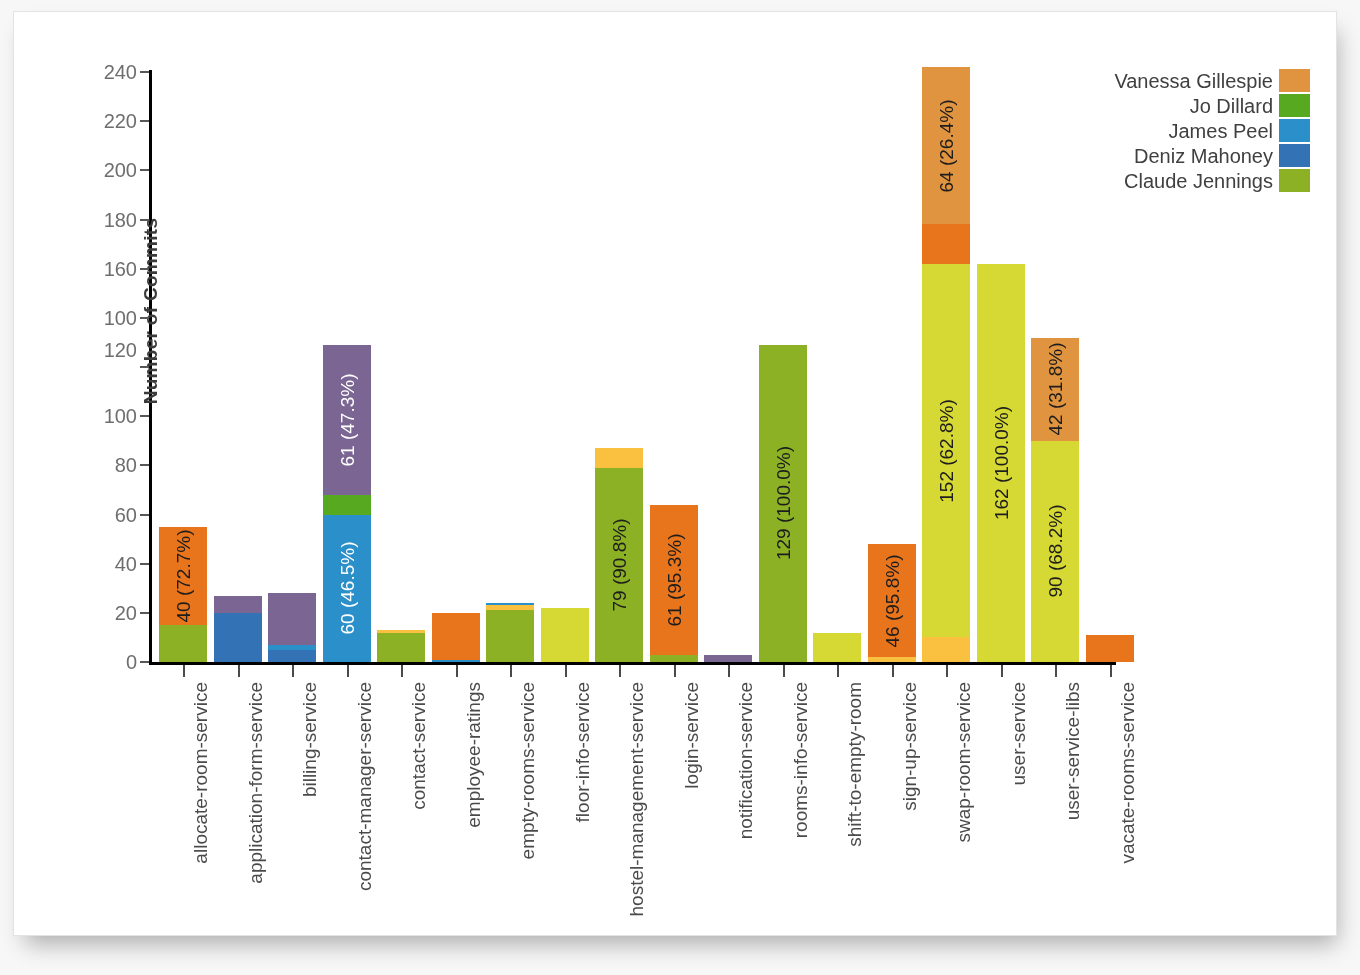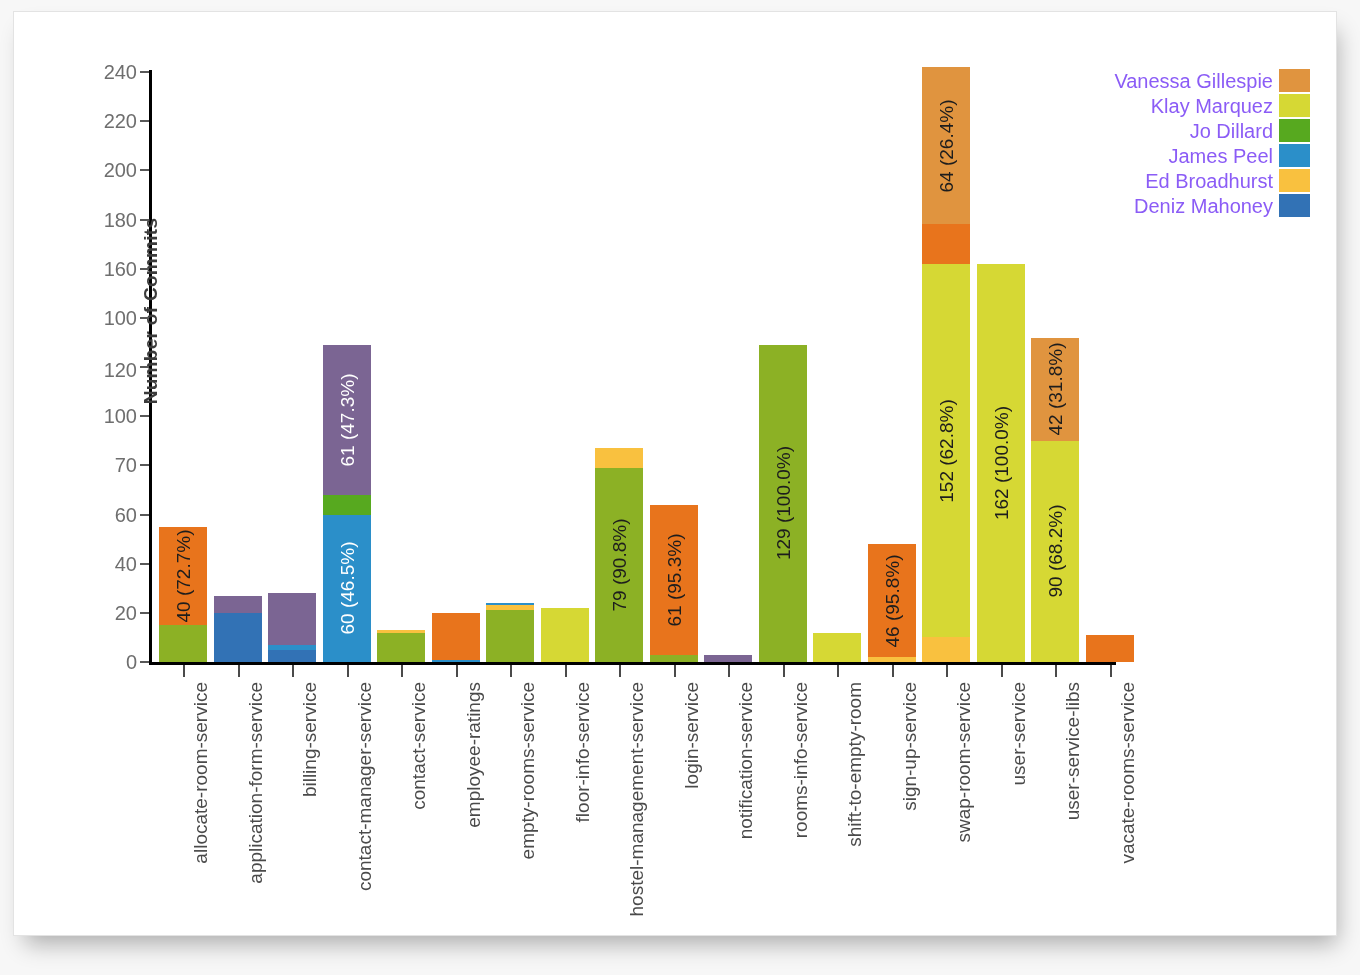--- a/index.html
+++ b/index.html
@@ -135,21 +135,21 @@
   .legend-row {
     display: flex;
     align-items: center;
     justify-content: flex-end;
     height: 25px;
     margin-bottom: 0px;
   }
   .legend-text {
     font-size: 20px;
     line-height: 20px;
-    color: #8b5cf6;
+    color: #404040;
     margin-right: 6px;
     white-space: nowrap;
   }
   .legend-swatch {
     width: 31px;
     height: 23px;
     flex: 0 0 auto;
   }
 </style>
 </head>
@@ -160,23 +160,23 @@
 <div id="card">
 
   <div id="plot">
     <div id="y-axis-line"></div>
     <div id="x-axis-line"></div>
     <div id="ytick-labels">
         <div class="ytick-label" style="top: 582px;">0</div>
         <div class="ytick-label" style="top: 532.833px;">20</div>
         <div class="ytick-label" style="top: 483.667px;">40</div>
         <div class="ytick-label" style="top: 434.5px;">60</div>
-        <div class="ytick-label" style="top: 385.333px;">70</div>
+        <div class="ytick-label" style="top: 385.333px;">80</div>
         <div class="ytick-label" style="top: 336.167px;">100</div>
-        <div class="ytick-label" style="top: 290px;">120</div>
+        <div class="ytick-label" style="top: 270px;">120</div>
         <div class="ytick-label" style="top: 237.833px;">100</div>
         <div class="ytick-label" style="top: 188.667px;">160</div>
         <div class="ytick-label" style="top: 139.5px;">180</div>
         <div class="ytick-label" style="top: 90.3333px;">200</div>
         <div class="ytick-label" style="top: 41.1667px;">220</div>
         <div class="ytick-label" style="top: -8px;">240</div>
       </div>
     <div id="y-axis-title">Number of Commits</div>
     <div id="bars">
         <div class="bar-stack" style="left: 10px; width: 48px; height: 135.208px;">
@@ -329,34 +329,30 @@
       <div class="ytick-line" style="top: 50.1667px;"></div>
       <div class="ytick-line" style="top: 1px;"></div>
     </div>
 
   <div id="legend">
       <div class="legend-row">
         <span class="legend-text">Vanessa Gillespie</span>
         <span class="legend-swatch" style="background: rgb(224, 148, 63);"></span>
       </div>
       <div class="legend-row">
-        <span class="legend-text">Klay Marquez</span>
-        <span class="legend-swatch" style="background: rgb(214, 216, 52);"></span>
-      </div>
-      <div class="legend-row">
         <span class="legend-text">Jo Dillard</span>
         <span class="legend-swatch" style="background: rgb(87, 169, 31);"></span>
       </div>
       <div class="legend-row">
         <span class="legend-text">James Peel</span>
         <span class="legend-swatch" style="background: rgb(43, 143, 201);"></span>
       </div>
       <div class="legend-row">
-        <span class="legend-text">Ed Broadhurst</span>
-        <span class="legend-swatch" style="background: rgb(249, 193, 63);"></span>
-      </div>
-      <div class="legend-row">
         <span class="legend-text">Deniz Mahoney</span>
         <span class="legend-swatch" style="background: rgb(50, 114, 181);"></span>
       </div>
+      <div class="legend-row">
+        <span class="legend-text">Claude Jennings</span>
+        <span class="legend-swatch" style="background: rgb(140, 177, 37);"></span>
+      </div>
     </div>
 
 </div>
 
 </body></html>

